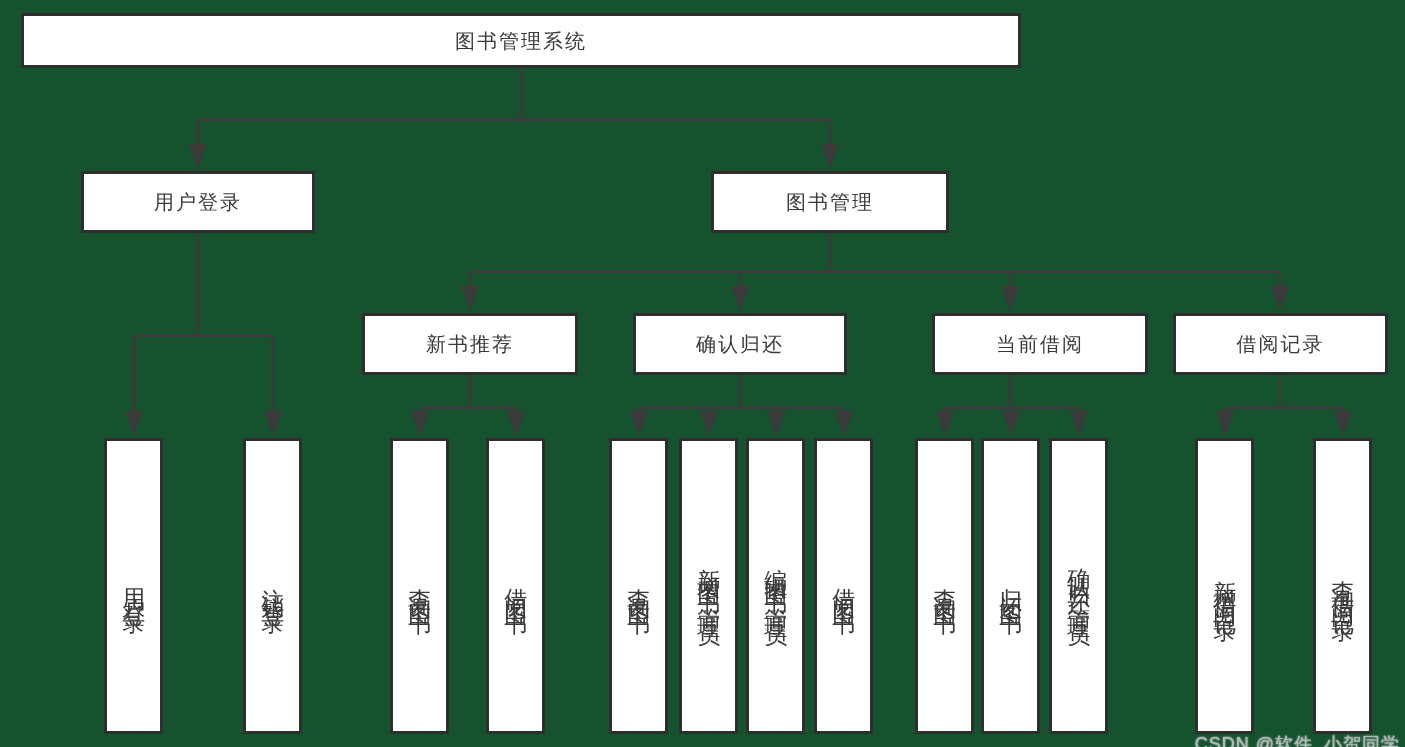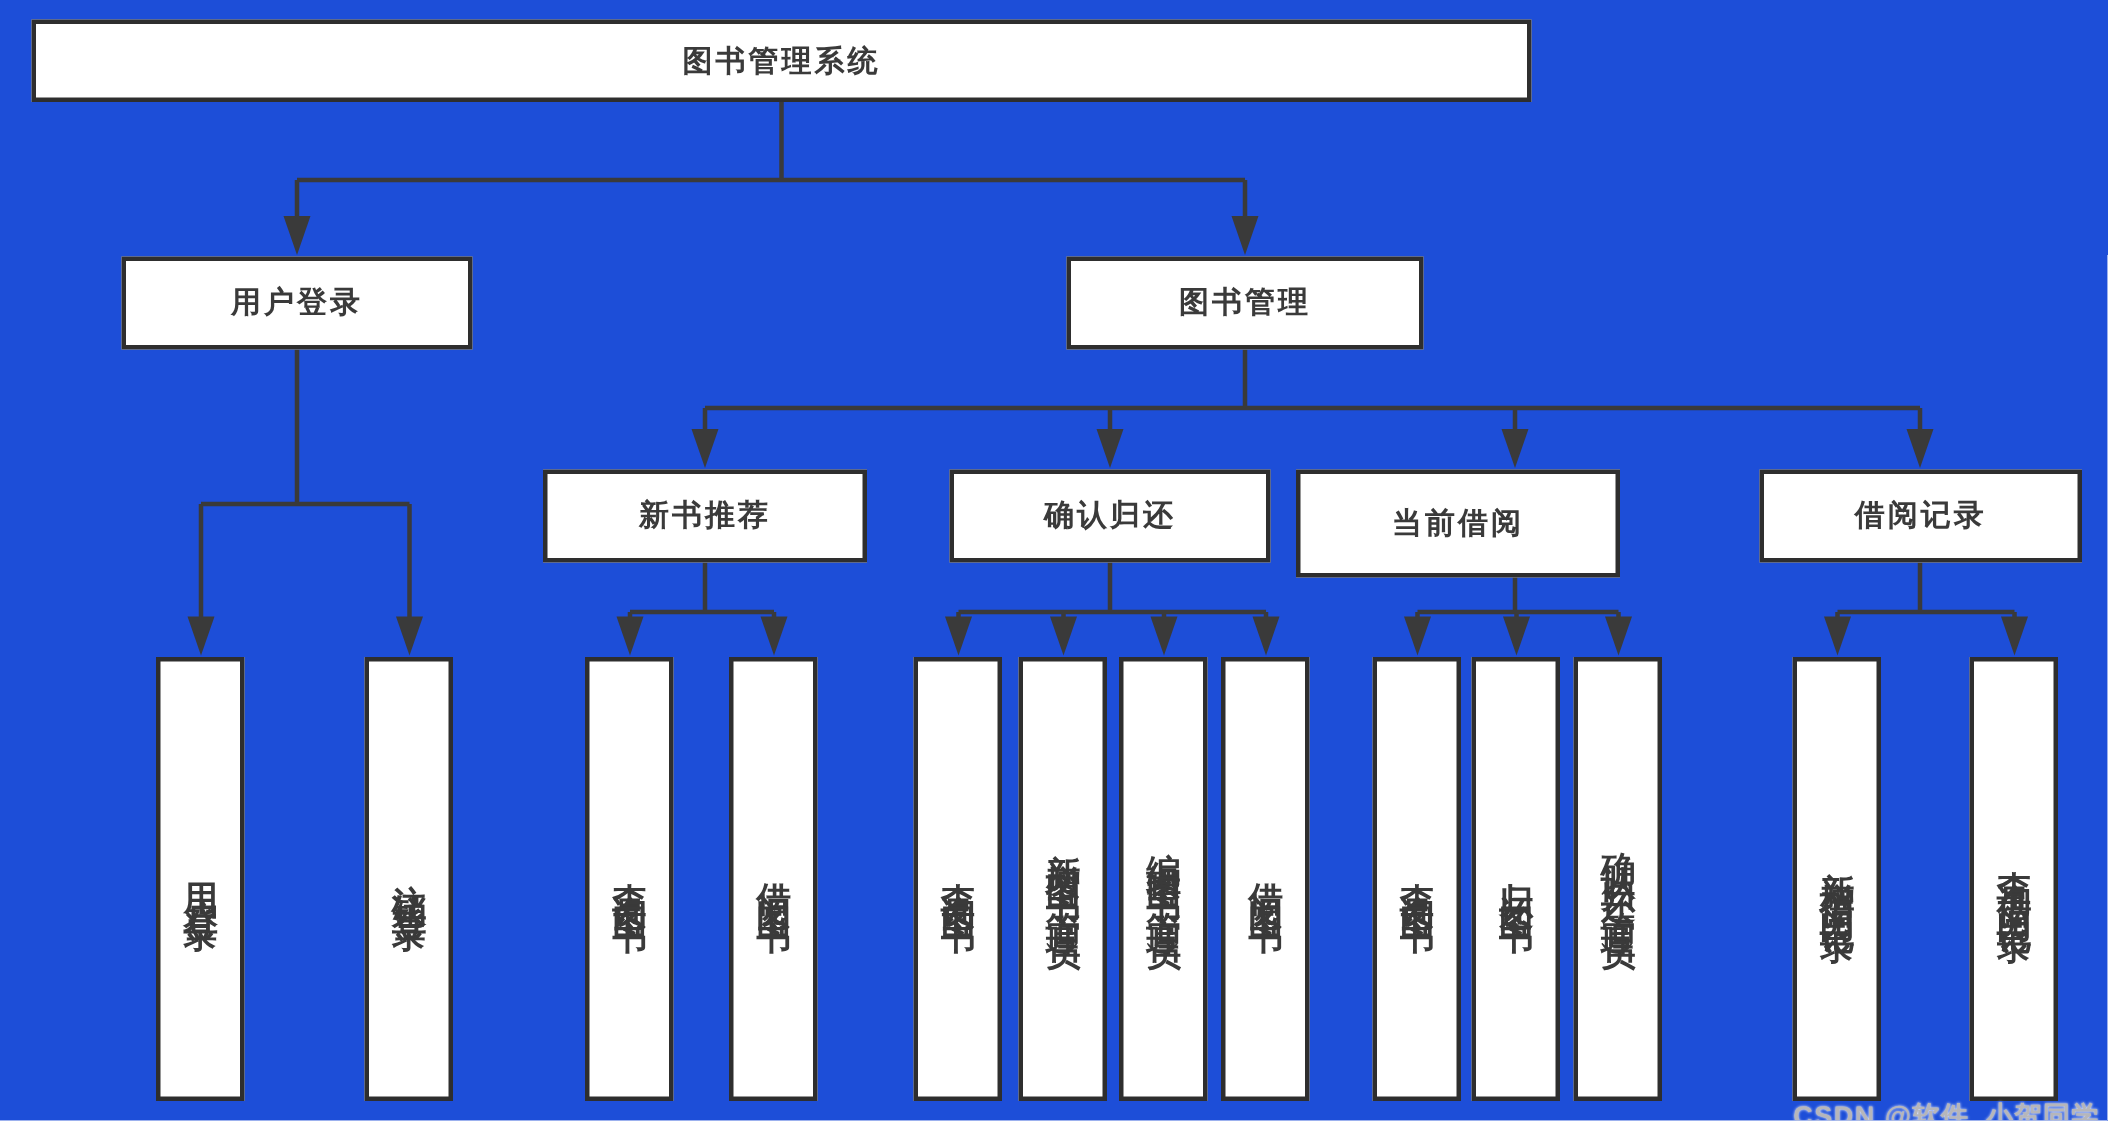--- a/index.html
+++ b/index.html
@@ -1,19 +1,18 @@
 <!DOCTYPE html>
 <html><head>
 <meta charset="utf-8">
 <style>
   html,body{margin:0;padding:0;background:#ffffff;}
   .canvas{
-    position:relative;width:1405px;height:747px;background:#1d4ed8;overflow:hidden;
+    position:relative;width:1405px;height:747px;background:#14532d;overflow:hidden;
     font-family:"Liberation Sans","DejaVu Sans",sans-serif;
-    font-weight:bold;
   }
   svg.wires{position:absolute;left:0;top:0;z-index:1;}
   .node{
     position:absolute;box-sizing:border-box;background:#ffffff;
     border:3px solid #2e2e2e;color:#3a3a3a;z-index:2;
     display:flex;align-items:center;justify-content:center;
     text-align:center;line-height:1.2;
   }
   .node.h{font-size:20px;letter-spacing:2px;}
   .node.root{font-size:20px;}
@@ -67,21 +66,21 @@
     </g>
   </svg>
 
   <div class="node h root" style="left:21px;top:13px;width:1000px;height:55px">图书管理系统</div>
 
   <div class="node h" style="left:81px;top:171px;width:234px;height:62px">用户登录</div>
   <div class="node h" style="left:362px;top:313px;width:216px;height:62px">新书推荐</div>
 
   <div class="node h" style="left:711px;top:171px;width:238px;height:62px">图书管理</div>
   <div class="node h" style="left:633px;top:313px;width:214px;height:62px">确认归还</div>
-  <div class="node h" style="left:864px;top:313px;width:216px;height:72px">当前借阅</div>
+  <div class="node h" style="left:932px;top:313px;width:216px;height:62px">当前借阅</div>
   <div class="node h" style="left:1173px;top:313px;width:215px;height:62px">借阅记录</div>
 
   <div class="node v" style="left:104px;top:438px;width:59px;height:296px">用户登录</div>
   <div class="node v" style="left:243px;top:438px;width:59px;height:296px">注销登录</div>
 
   <div class="node v" style="left:390px;top:438px;width:59px;height:296px">查询图书</div>
   <div class="node v" style="left:486px;top:438px;width:59px;height:296px">借阅图书</div>
 
   <div class="node v" style="left:609px;top:438px;width:59px;height:296px">查询图书</div>
   <div class="node v" style="left:679px;top:438px;width:59px;height:296px">新增图书（管理员）</div>

